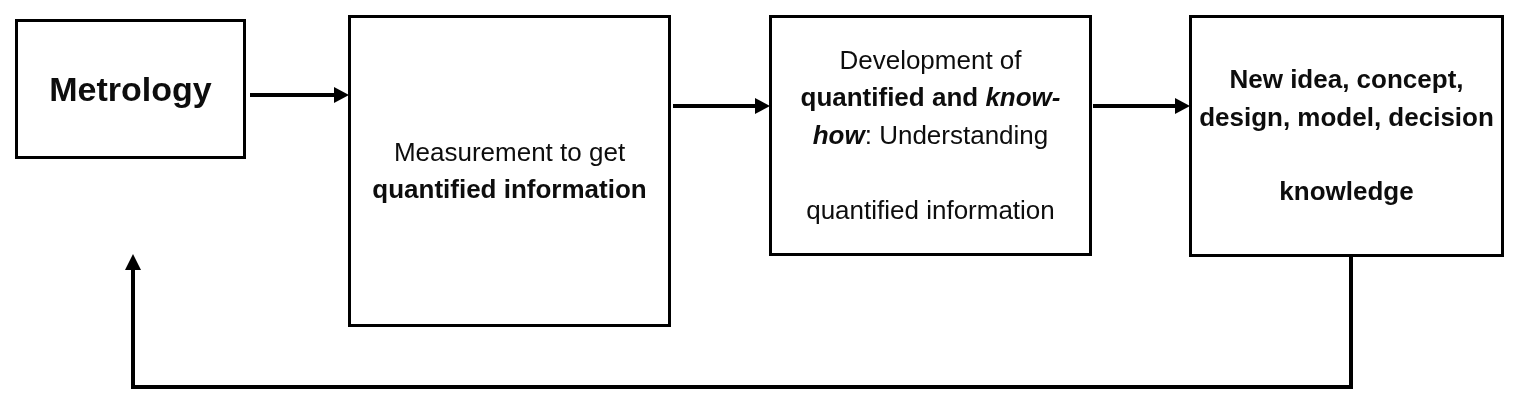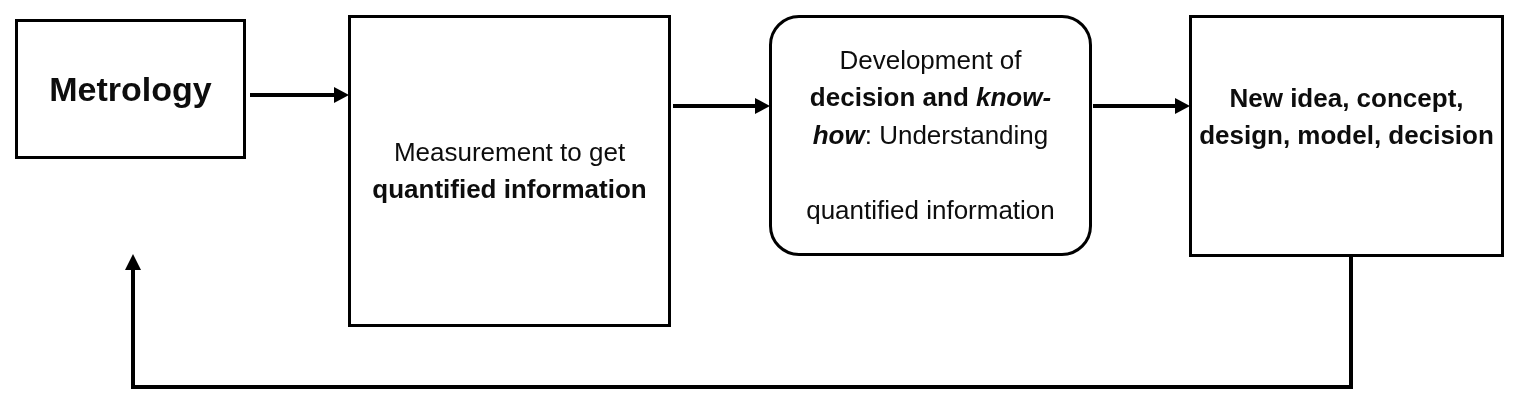--- a/index.html
+++ b/index.html
@@ -45,21 +45,21 @@
   
   #node-metrology {
     left: 15px; top: 19px; width: 231px; height: 140px;
     font-weight: 700;
     font-size: 34px;
   }
   #node-measurement {
     left: 348px; top: 15px; width: 323px; height: 312px;
   }
   #node-knowledge {
-    left: 769px; top: 15px; width: 323px; height: 241px; border-radius: 30px;
+    left: 769px; top: 15px; width: 323px; height: 241px;
   }
   #node-newidea {
     left: 1189px; top: 15px; width: 315px; height: 242px; justify-content: flex-end;
   }
 
   
   .conn {
     position: absolute;
     pointer-events: none;
   }
@@ -102,20 +102,20 @@
 
   <div class="node" id="node-metrology">
     <span class="txt">Metrology</span>
   </div>
 
   <div class="node" id="node-measurement">
     <span class="txt"><span>Measurement to get</span><br><b>quantified information</b><br></span>
   </div>
 
   <div class="node" id="node-knowledge">
-    <span class="txt"><span>Development of</span><br><b>decision and </b><span class="bi">know-</span><br><span class="bi">how</span><span>: Understanding</span><br><br><span>quantified information</span></span>
+    <span class="txt"><span>Development of</span><br><b>quantified and </b><span class="bi">know-</span><br><span class="bi">how</span><span>: Understanding</span><br><br><span>quantified information</span></span>
   </div>
 
   <div class="node" id="node-newidea">
-    <span class="txt"><b>New idea, concept,</b><br><b>design, model, decision</b><br><br></span>
+    <span class="txt"><b>New idea, concept,</b><br><b>design, model, decision</b><br><br><b>knowledge</b></span>
   </div>
 
 </div>
 
 </body></html>

